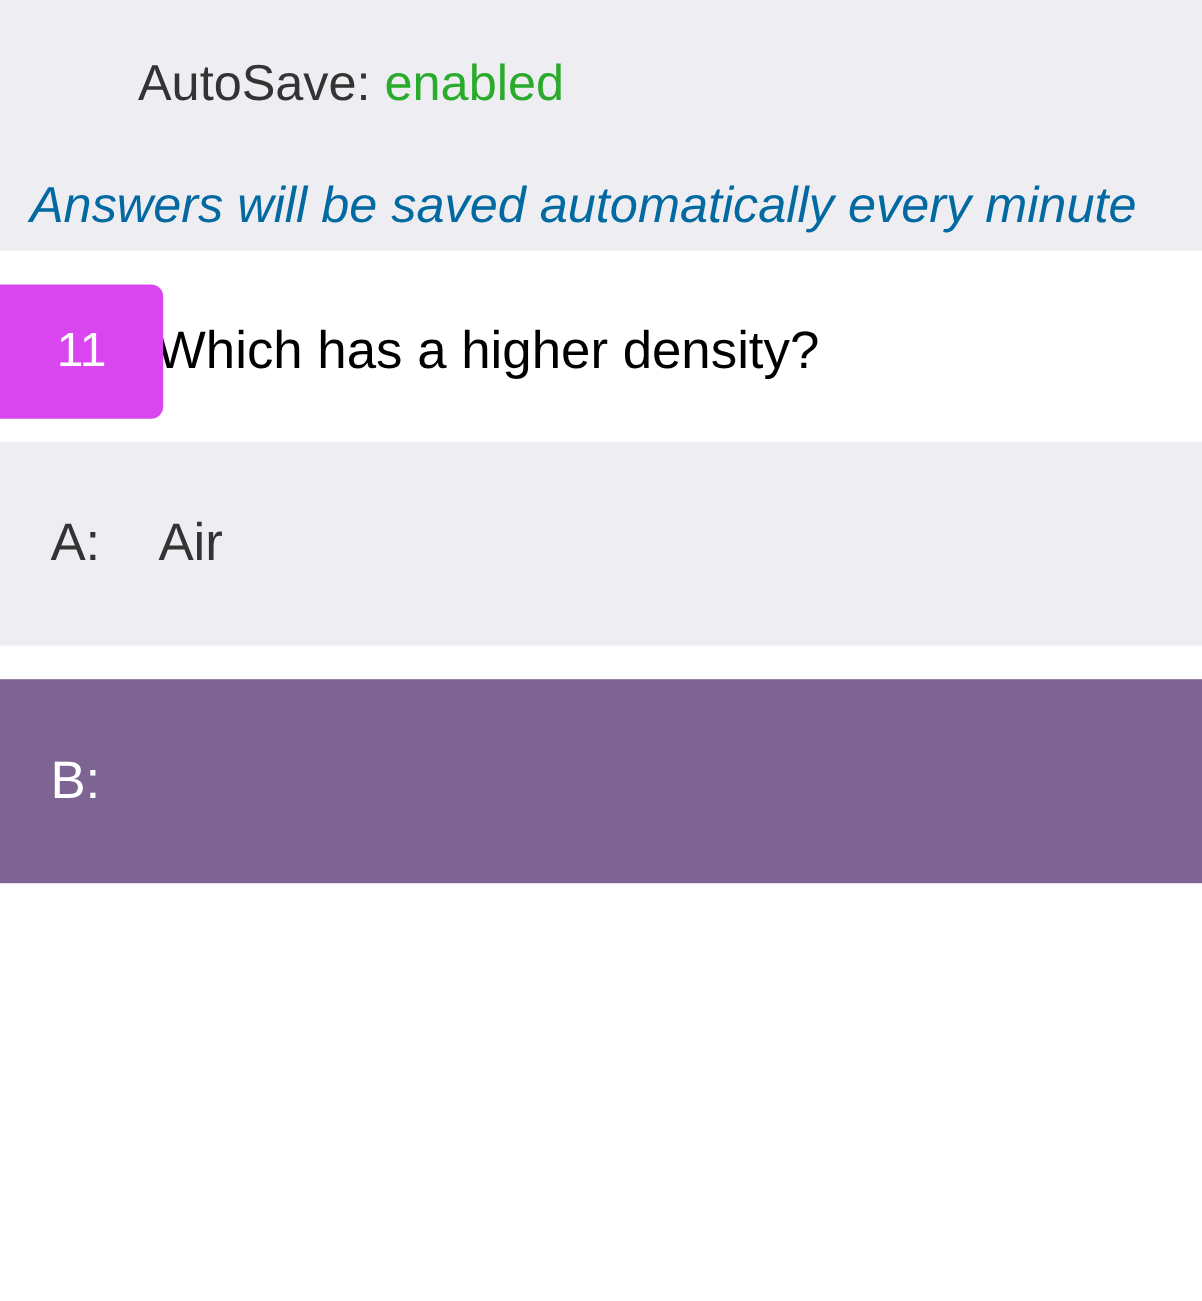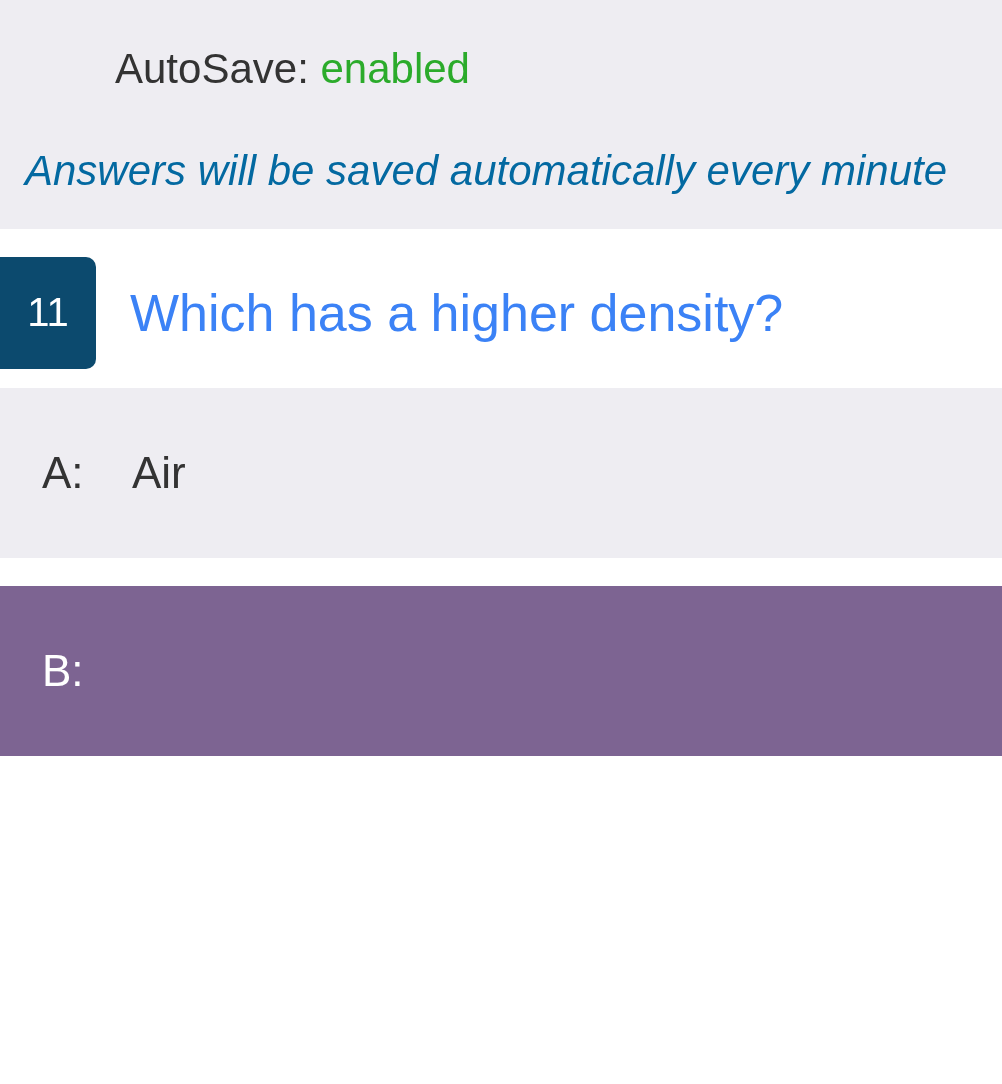--- a/index.html
+++ b/index.html
@@ -7,21 +7,21 @@
     margin: 0; padding: 0;
     width: 1002px; height: 1084px;
     font-family: "Segoe UI", "Gill Sans", "Gill Sans MT", "Trebuchet MS", Helvetica, Arial, sans-serif;
     background: #ffffff;
     color: #333;
   }
   .box-gray {
     background: #eeedf2;
   }
   .header {
-    padding: 45px 25px 29px 25px;
+    padding: 45px 25px 9px 25px;
   }
   .autosave-line {
     font-size: 42px;
     color: #333;
     margin-left: 90px;
     margin-bottom: 50px;
   }
   .autosave-label { color: #333; }
   .autosave-value { color: #2bab2b; }
   .autosave-desc {
@@ -37,30 +37,30 @@
     min-height: 150px;
     display: flex;
     align-items: center;
     padding: 30px 20px 30px 130px;
     margin-top: 9px;
     margin-bottom: 0;
   }
   .qnum-badge {
     position: absolute;
     left: 0; top: 50%; transform: translateY(-50%);
-    width: 96px; height: 112px;
-    background: #0c4a6e;
+    width: 136px; height: 112px;
+    background: #d946ef;
     color: #fff;
     font-size: 40px;
     display: flex; align-items: center; justify-content: center;
     border-radius: 0 10px 10px 0;
   }
   .question-text {
-    font-size: 52px;
-    color: #3b82f6;
+    font-size: 44px;
+    color: #000000;
   }
   .options { margin-top: 0; }
   .option {
     display: flex;
     align-items: center;
     gap: 30px;
     font-size: 44px;
     padding: 60px 42px;
     margin-bottom: 28px;
     cursor: pointer;

